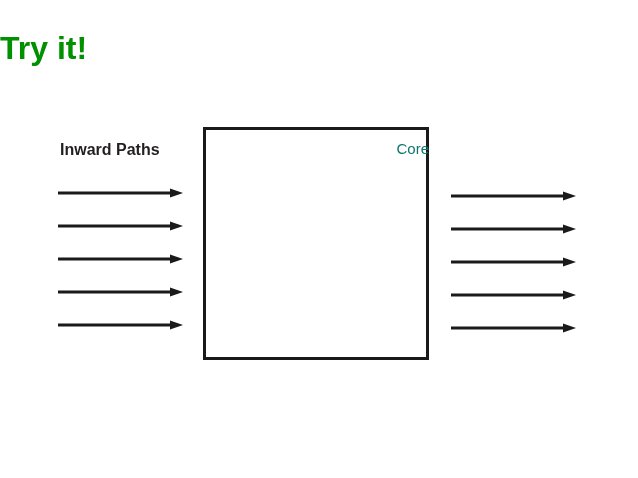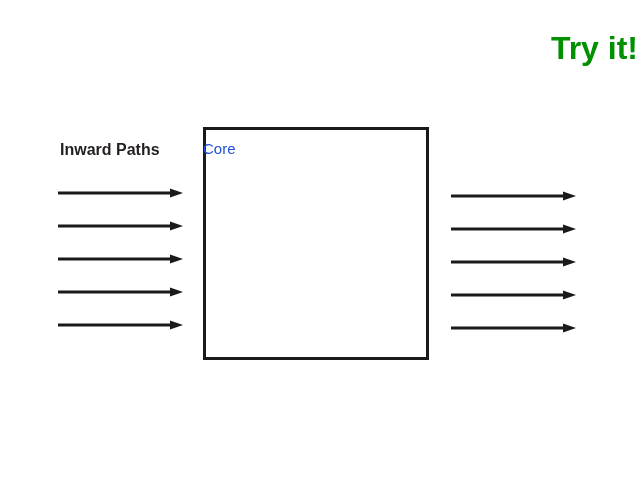--- a/index.html
+++ b/index.html
@@ -17,21 +17,21 @@
     position: relative;
     width: 638px;
     height: 478px;
     background: #ffffff;
   }
   #slide-title {
     position: absolute;
     left: 0;
     top: 28px;
     width: 638px;
-    text-align: right;
+    text-align: left;
     font-size: 32px;
     font-weight: bold;
     color: #009000;
     letter-spacing: 0px;
     line-height: 40px;
     white-space: nowrap;
   }
   .side-label {
     position: absolute;
     font-size: 16px;
@@ -56,24 +56,24 @@
     height: 233px;
     border: 3px solid #1a1a1a;
     box-sizing: border-box;
     background: #ffffff;
   }
   #core-label {
     position: absolute;
     left: 203px;
     top: 139px;
     width: 226px;
-    text-align: left;
+    text-align: right;
     font-size: 15px;
     font-weight: normal;
-    color: #1d4ed8;
+    color: #0f766e;
     line-height: 19px;
     white-space: nowrap;
   }
   .arrow-group {
     position: absolute;
   }
   #inward-arrows {
     left: 58px;
     top: 188px;
   }

